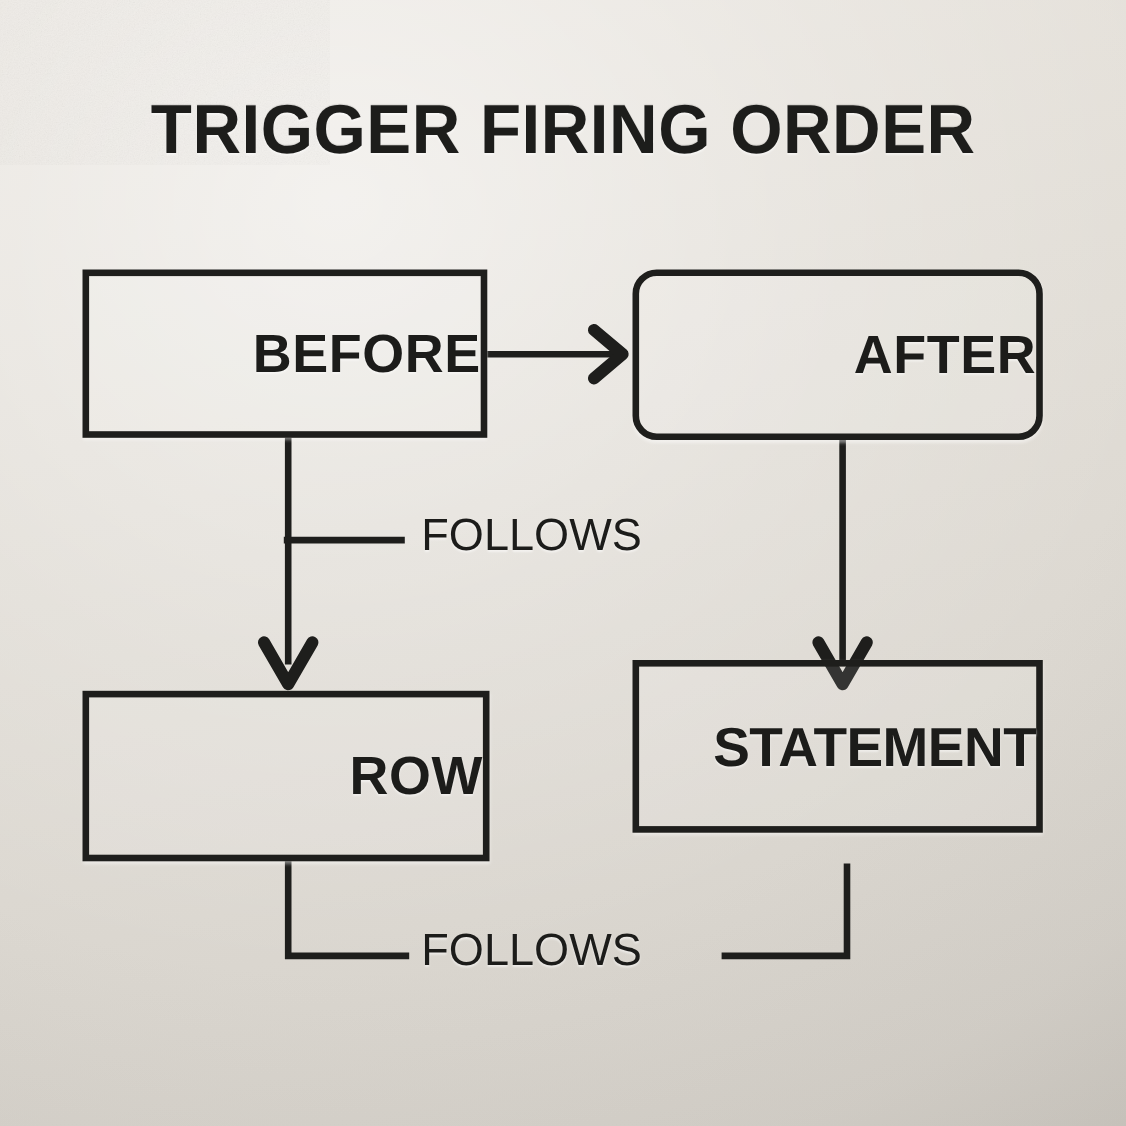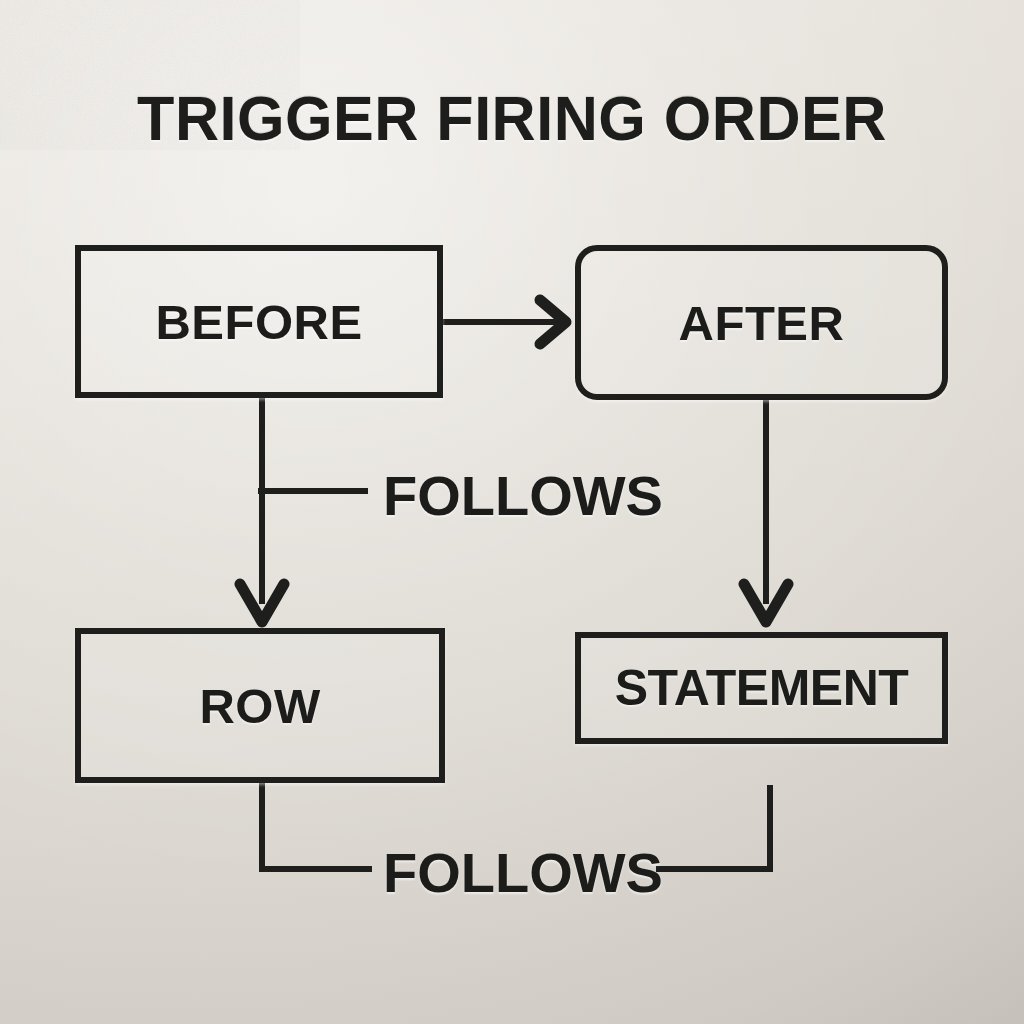--- a/index.html
+++ b/index.html
@@ -55,40 +55,40 @@
     white-space: nowrap;
   }
 
   .node-box {
     position: absolute;
     box-sizing: border-box;
     border: 6px solid #1e1e1c;
     background: rgba(255,255,255,0.10);
     display: flex;
     align-items: center;
-    justify-content: center;
+    justify-content: flex-end;
     box-shadow: 0 2px 3px rgba(255,255,255,0.45);
   }
   .node-label {
     font-size: 49px;
     font-weight: 700;
     color: #1c1c1a;
     letter-spacing: 0.5px;
     white-space: nowrap;
     text-shadow: 0 2px 2px rgba(255,255,255,0.5);
   }
   .node-label.wide {
     font-size: 50px;
     letter-spacing: -0.5px;
   }
 
   #box-before { left: 75px;  top: 245px; width: 368px; height: 153px; }
   #box-after  { left: 575px; top: 245px; width: 373px; height: 155px; border-radius: 22px; }
   #box-row    { left: 75px;  top: 628px; width: 370px; height: 155px; }
-  #box-statement { left: 575px; top: 632px; width: 373px; height: 112px; }
+  #box-statement { left: 575px; top: 600px; width: 373px; height: 157px; }
 
   .edge-svg {
     position: absolute;
     inset: 0;
     width: 1024px;
     height: 1024px;
     pointer-events: none;
     overflow: visible;
   }
   .edge-line {
@@ -101,22 +101,22 @@
   .edge-head {
     fill: none;
     stroke: #1e1e1c;
     stroke-width: 11;
     stroke-linecap: round;
     stroke-linejoin: round;
   }
 
   .edge-label {
     position: absolute;
-    font-size: 56px;
-    font-weight: 700;
+    font-size: 41px;
+    font-weight: 400;
     color: #1c1c1a;
     white-space: nowrap;
     letter-spacing: 0px;
     text-shadow: 0 2px 2px rgba(255,255,255,0.55);
   }
   #label-follows-top    { left: 383px; top: 463px; }
   #label-follows-bottom { left: 383px; top: 840px; }
 </style>
 </head>
 <body>

